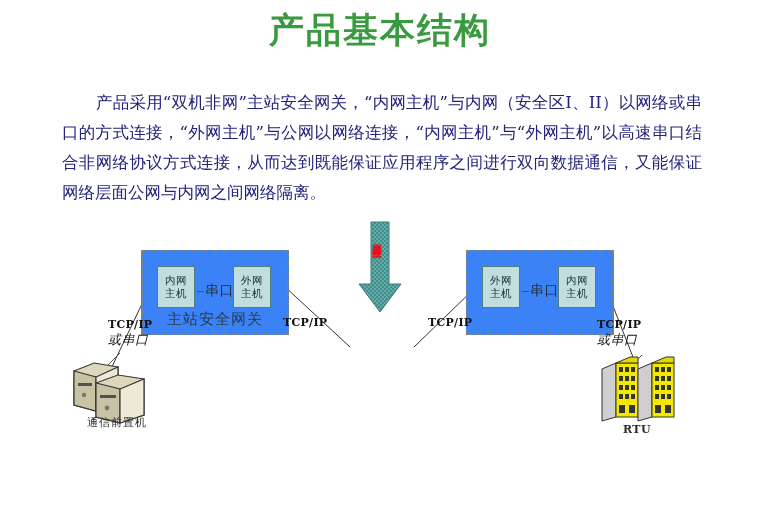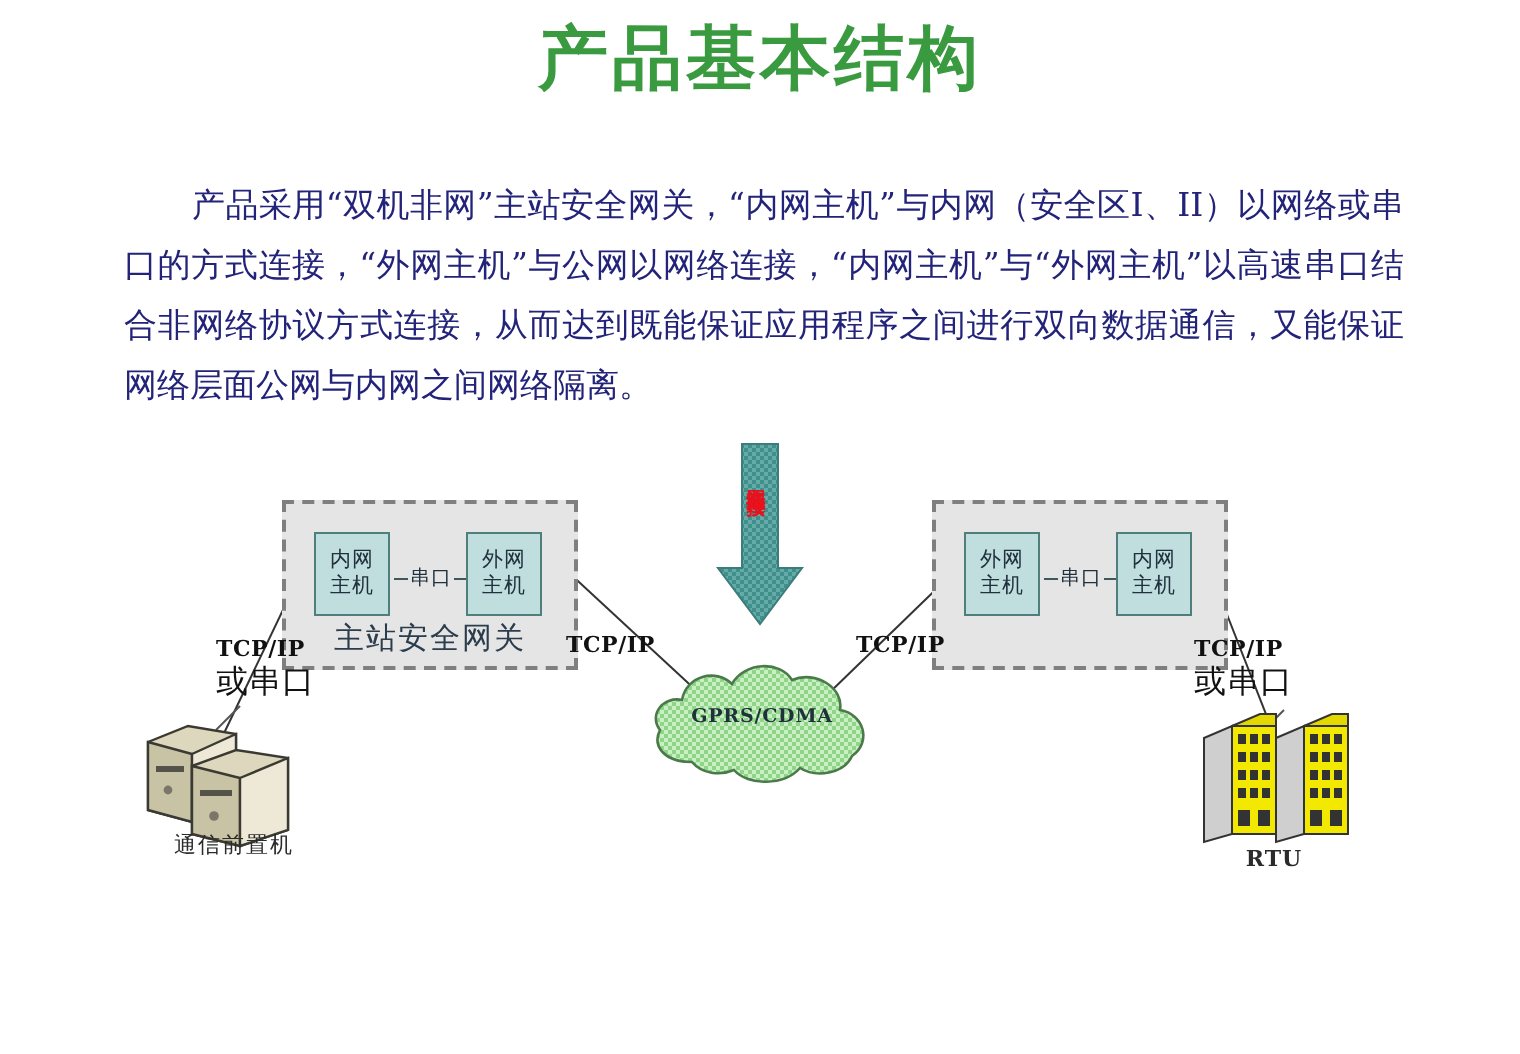--- a/index.html
+++ b/index.html
@@ -35,21 +35,21 @@
     text-align:justify;
     text-indent:34px;
   }
 
   
   .diagram{position:absolute;left:0;top:225px;width:760px;height:225px;}
 
   
   .gw{
     position:absolute;
-    background:#e5e5e5;
+    background:#3b82f6;
     border:2px dashed #7f7f7f;
     box-sizing:border-box;
   }
   #gw-left{left:141px;top:25px;width:148px;height:85px;}
   #gw-right{left:466px;top:25px;width:148px;height:85px;}
 
   .gw-caption{
     position:absolute;
     left:0;bottom:4px;width:100%;
     text-align:center;
@@ -73,21 +73,21 @@
     line-height:13px;
     color:#20303c;
     letter-spacing:0.5px;
   }
   .host span{display:block;}
 
   
   .serial{
     position:absolute;
     font-family:Liberation Mono, monospace;
-    font-size:10px;
+    font-size:14px;
     color:#20303c;
     white-space:nowrap;
     letter-spacing:0.5px;
   }
   .serial::before,.serial::after{
     content:"";
     position:absolute;top:50%;
     width:7px;height:1px;background:#3c5a5a;
   }
   .serial::before{left:-8px;}
@@ -129,22 +129,23 @@
     font-family:"DejaVu Serif", serif;
     font-weight:bold;
     font-size:11px;
     color:#111111;
     white-space:nowrap;
     letter-spacing:0.3px;
   }
   .lbl .sub{
     display:block;
     font-weight:normal;
-    font-size:16px;
+    font-size:13px;
     letter-spacing:0.5px;
+    font-style:italic;
   }
 
   
   .dev-caption{
     position:absolute;
     text-align:center;
     font-family:"DejaVu Serif", serif;
     font-size:11px;
     color:#2b2b2b;
     letter-spacing:1px;
@@ -202,35 +203,20 @@
       </div>
       <div class="serial" style="left:62px;top:30px;">串口</div>
       <div class="host" style="left:90px;top:14px;">
         <span>
             <span>内网</span>
             <span>主机</span>
           </span>
       </div>
     </div>
 
-    <div class="cloud">
-      <svg width="118" height="72" viewBox="0 0 118 72">
-        <defs>
-          <pattern id="cloudhatch" width="4" height="4" patternUnits="userSpaceOnUse">
-            <rect width="4" height="4" fill="#c8f0c2"></rect>
-            <rect width="2" height="2" fill="#8fd488"></rect>
-            <rect x="2" y="2" width="2" height="2" fill="#8fd488"></rect>
-          </pattern>
-        </defs>
-        <path d="M24,56 C10,56 4,48 8,40 C2,32 10,23 19,25 C21,13 36,9 44,17 C50,6 68,5 74,15
-                 C86,10 100,19 98,30 C110,32 114,46 104,53 C100,62 86,64 78,59
-                 C70,68 52,68 45,60 C38,63 29,62 24,56 Z" fill="url(#cloudhatch)" stroke="#4a7a4a" stroke-width="1.3"></path>
-      </svg>
-      <div class="cloud-label">GPRS/CDMA</div>
-    </div>
 
     <div class="arrow">
       <svg width="44" height="92" viewBox="0 0 44 92">
         <defs>
           <pattern id="arrhatch" width="4" height="4" patternUnits="userSpaceOnUse">
             <rect width="4" height="4" fill="#66aaa8"></rect>
             <rect width="2" height="2" fill="#3f8f8d"></rect>
             <rect x="2" y="2" width="2" height="2" fill="#3f8f8d"></rect>
           </pattern>
         </defs>

